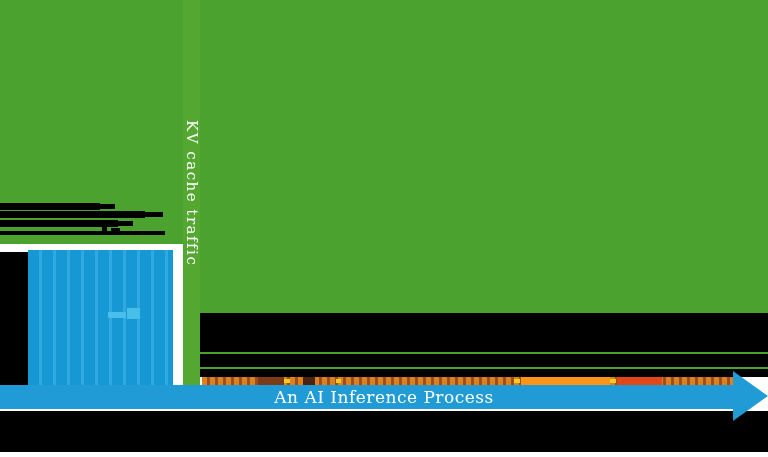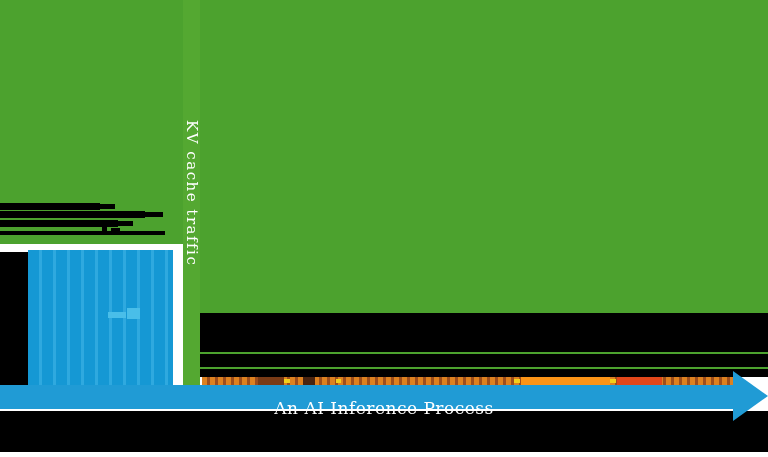--- a/index.html
+++ b/index.html
@@ -67,15 +67,15 @@
   <div class="abs seg-yellow" style="left:336px;top:379px;width:5px;height:4px;"></div>
   <div class="abs seg-yellow" style="left:514px;top:379px;width:6px;height:4px;"></div>
   <div class="abs seg-bright" style="left:521px;top:377px;width:89px;height:8px;"></div>
   <div class="abs seg-yellow" style="left:610px;top:379px;width:6px;height:4px;"></div>
   <div class="abs seg-red" style="left:617px;top:377px;width:45px;height:8px;"></div>
 
   <div class="abs black" style="left:0;top:411px;width:768px;height:41px;"></div>
 
   <div class="abs arrowbody" style="left:0;top:385px;width:740px;height:24px;"></div>
   <div class="abs arrowhead" style="left:733px;top:371px;"></div>
-  <div class="abs xlab" style="left:0;top:396px;width:768px;height:24px;">An AI Inference Process</div>
+  <div class="abs xlab" style="left:0;top:385px;width:768px;height:24px;">An AI Inference Process</div>
 
 </div>
 
 </body></html>

